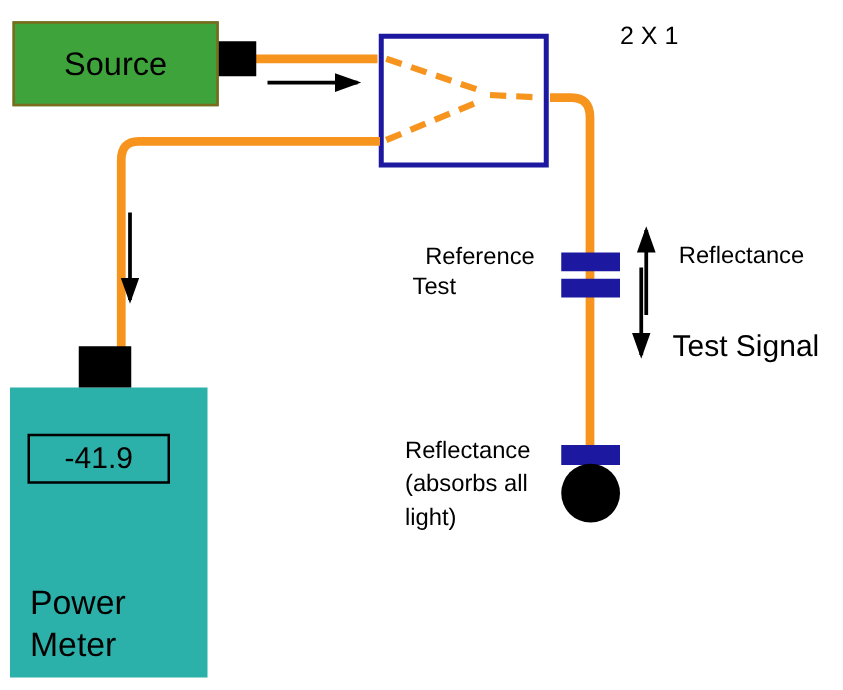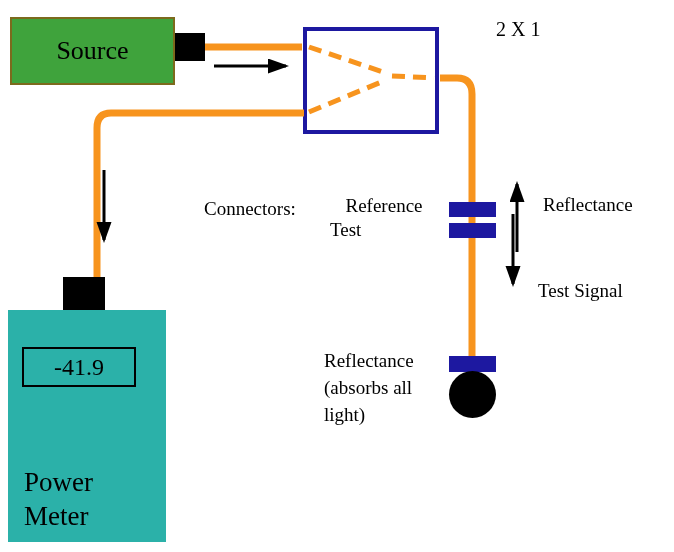--- a/index.html
+++ b/index.html
@@ -1,21 +1,21 @@
 <!DOCTYPE html>
 <html><head>
 <meta charset="utf-8">
 <style>
   html, body { margin: 0; padding: 0; background: #ffffff; }
   .canvas {
     position: relative;
     width: 674px;
     height: 552px;
     background: #ffffff;
-    font-family: Liberation Serif, serif;
+    font-family: Liberation Sans, sans-serif;
     color: #000000;
     overflow: hidden;
   }
   .abs { position: absolute; }
 
   
   .source-box {
     left: 10px; top: 17px; width: 161px; height: 64px;
     background: #3FA33C;
     border: 2px solid #7c6a1d;
@@ -40,21 +40,21 @@
 
   
   .connectors-heading { left: 204px; top: 198px; font-size: 19px; }
   .reference-label { left: 330px; top: 195px; width: 108px; text-align: center; font-size: 19px; }
   .test-label      { left: 330px; top: 219px; width: 108px; font-size: 19px; }
   .connector-rect { width: 47px; height: 15px; background: #1d18a0; }
   .connector-reference { left: 449px; top: 202px; }
   .connector-test      { left: 449px; top: 223px; }
 
   .reflectance-label { left: 543px; top: 194px; font-size: 19px; }
-  .test-signal-label { left: 538px; top: 280px; font-size: 19px; }
+  .test-signal-label { left: 538px; top: 264px; font-size: 24px; }
 
   
   .termination-label { left: 324px; top: 347px; width: 130px; font-size: 19px; line-height: 27px; }
   .termination-connector { left: 449px; top: 356px; width: 47px; height: 16px; background: #1d18a0; }
   .termination-absorber { left: 449px; top: 371px; width: 47px; height: 47px; background: #000; border-radius: 50%; }
 
   
   .meter-connector { left: 63px; top: 277px; width: 42px; height: 33px; background: #000; }
   .power-meter-box {
     left: 8px; top: 310px; width: 158px; height: 232px;
@@ -99,21 +99,20 @@
 
   <div class="abs source-box">
     <span>Source</span>
   </div>
   <div class="abs source-connector"></div>
 
   <div class="abs coupler-label">
     <div>2 X 1</div>
   </div>
 
-  <div class="abs connectors-heading">Connectors:</div>
   <div class="abs reference-label">Reference</div>
   <div class="abs test-label">Test</div>
   <div class="abs connector-rect connector-reference"></div>
   <div class="abs connector-rect connector-test"></div>
 
   <div class="abs reflectance-label">Reflectance</div>
   <div class="abs test-signal-label">Test Signal</div>
 
   <div class="abs termination-label">
     <div>Reflectance</div>

